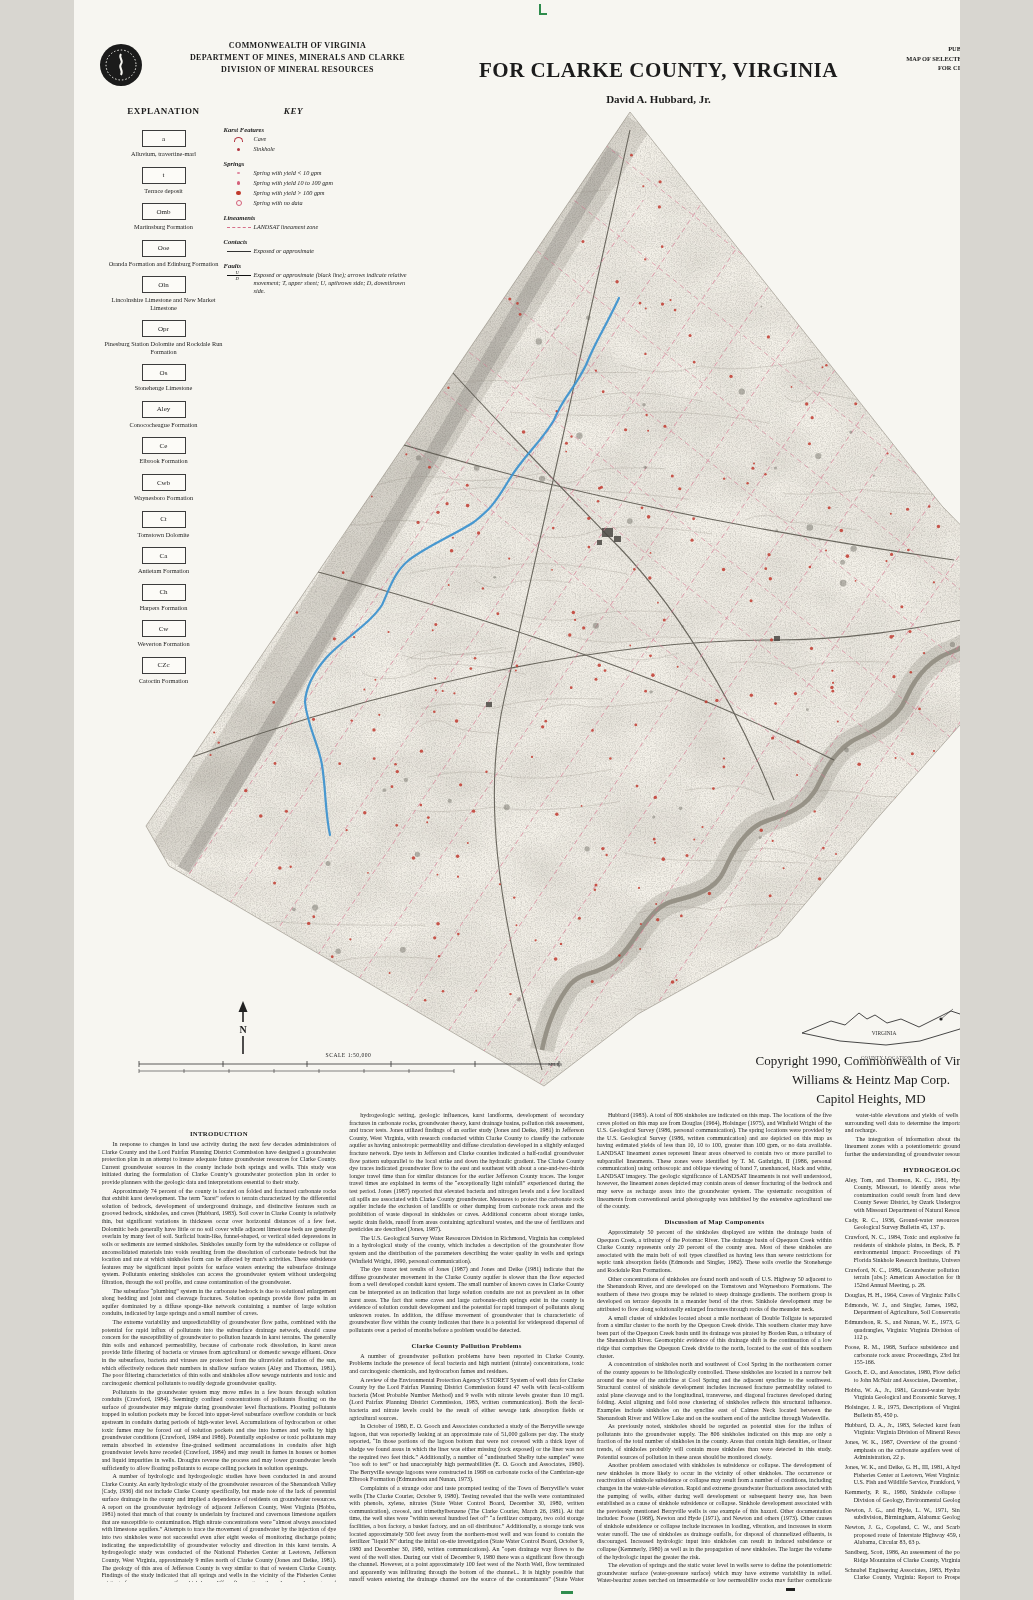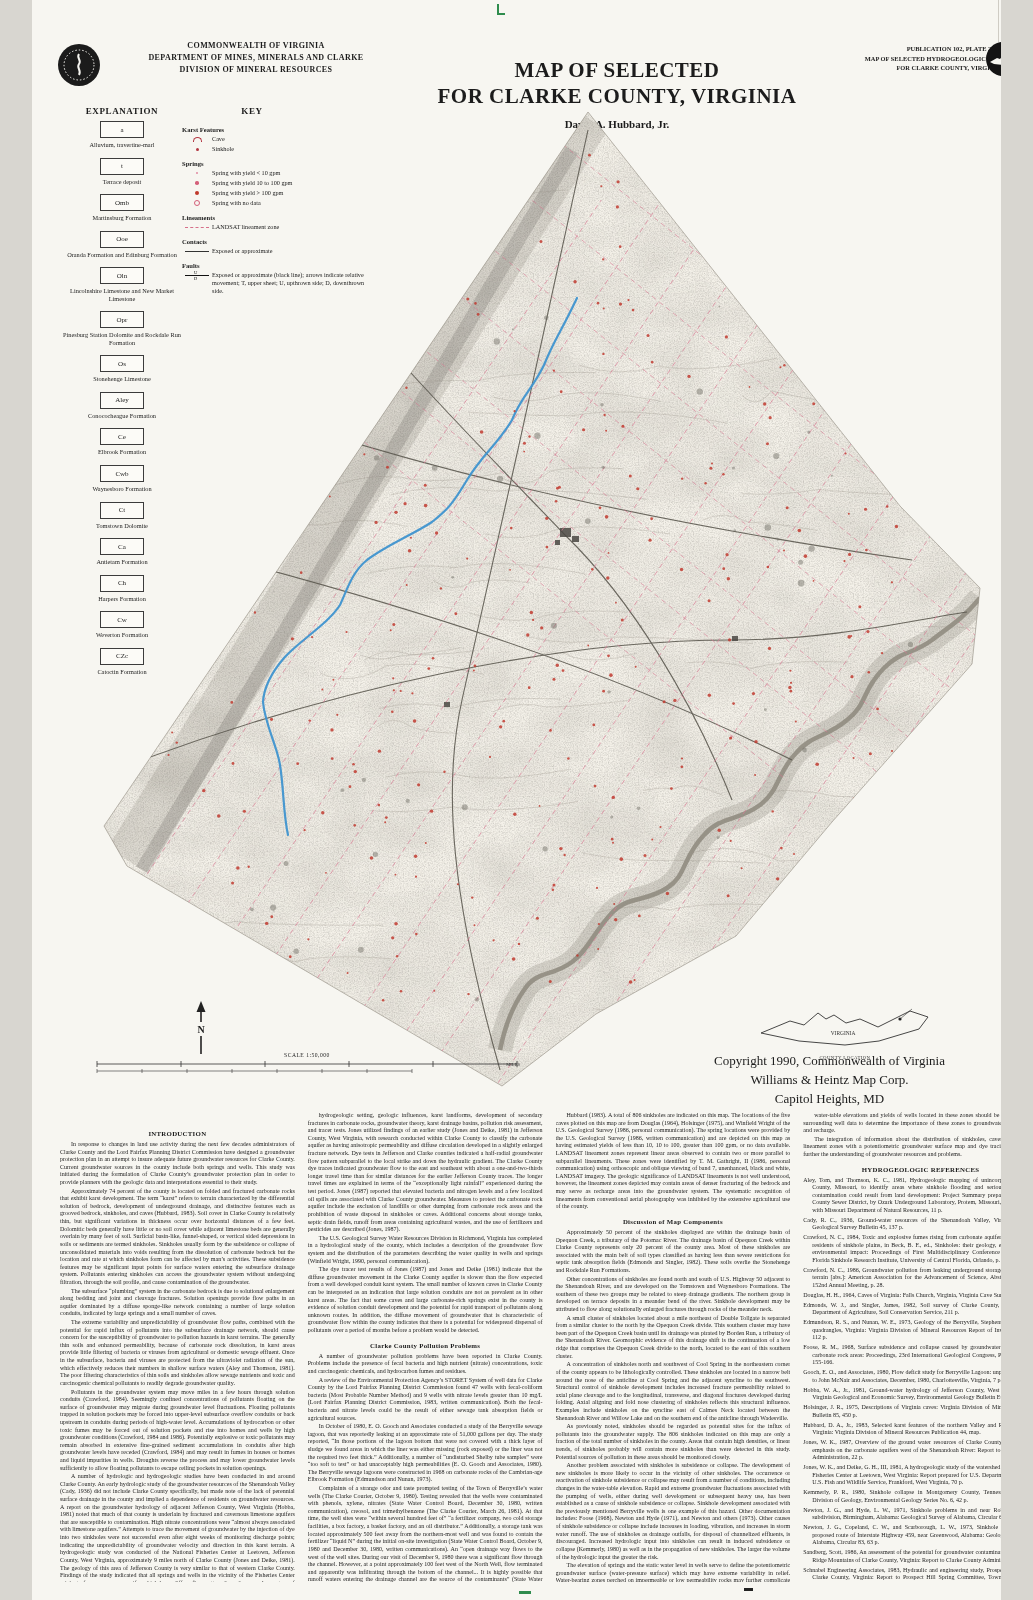--- a/index.html
+++ b/index.html
@@ -1,41 +1,41 @@
 <!DOCTYPE html>
 <html><head>
 <meta charset="utf-8">
 <style>
   html,body{margin:0;padding:0;background:#d8d6d0;}
-  .page{position:relative;width:969px;height:1600px;margin:0 auto;background:#f7f6f1;
+  .page{position:relative;width:886px;height:1600px;margin:0 auto;background:#f7f6f1;
         font-family:"Liberation Serif", serif;color:#1c1c1c;overflow:hidden;}
   
   .agency{position:absolute;left:22px;top:40px;width:340px;}
   .agency .seal{position:absolute;left:2px;top:2px;}
   .agency .lines{margin-left:64px;text-align:center;font-size:8px;font-weight:bold;letter-spacing:.4px;line-height:1.5;}
   .title-block{position:absolute;left:360px;top:58px;width:450px;text-align:center;}
   .title-block .t{font-size:21px;font-weight:bold;letter-spacing:.5px;line-height:1.22;}
   .title-block .author{font-size:11px;font-weight:bold;margin-top:9px;}
   .pub-block{position:absolute;left:828px;top:44px;width:178px;text-align:center;font-size:6.4px;font-weight:bold;line-height:1.5;}
   .pub-seal{position:absolute;left:952px;top:40px;}
   .fold-line{position:absolute;left:966px;top:0;width:1px;height:42px;background:#cfccc4;}
   
   .reg{position:absolute;}
   .reg.green-top{left:465px;top:4px;width:6px;height:9px;border-left:2px solid #2f8c4d;border-bottom:2px solid #2f8c4d;}
   .reg.green-bottom{left:487px;top:1591px;width:12px;height:3px;background:#2f8c4d;}
   .reg.black-bottom{left:712px;top:1588px;width:9px;height:3px;background:#222;}
   
   .explanation{position:absolute;left:28px;top:106px;width:124px;text-align:center;}
-  .explanation .head{font-size:9px;font-weight:bold;letter-spacing:.6px;margin-bottom:5px;}
+  .explanation .head{font-size:9px;font-weight:bold;letter-spacing:.6px;margin-bottom:14px;}
   .unit{margin-bottom:9px;}
   .unit-box{width:42px;height:15px;border:1px solid #3c3c3c;background:#fcfbf7;margin:0 auto;
             display:flex;align-items:center;justify-content:center;font-size:7px;}
   .unit-label{font-size:6.3px;line-height:1.2;margin-top:3px;}
   
-  .key{position:absolute;left:150px;top:106px;width:190px;}
+  .key{position:absolute;left:150px;top:106px;width:190px;font-style:italic;}
   .key .head{font-size:9px;font-weight:bold;letter-spacing:.6px;text-align:center;width:140px;margin-bottom:10px;}
   .key-section-title{font-size:6.6px;font-weight:bold;margin:7px 0 2px 0;}
   .key-row{display:flex;align-items:flex-start;margin:2px 0;}
   .symcell{width:30px;flex:0 0 30px;display:flex;justify-content:center;align-items:center;height:8px;position:relative;}
   .key-row .lbl{font-size:6.2px;line-height:1.25;}
   .sym-cave{width:7px;height:4px;border:1px solid #b23642;border-bottom:none;border-radius:5px 5px 0 0;}
   .sym-sinkhole{width:3px;height:3px;background:#b23642;border-radius:50%;}
   .sym-spring-small{width:2.5px;height:2.5px;background:#e08aa0;border-radius:50%;}
   .sym-spring-medium{width:3.5px;height:3.5px;background:#d4607a;border-radius:50%;}
   .sym-spring-large{width:4.5px;height:4.5px;background:#c0392b;border-radius:50%;}
@@ -694,21 +694,20 @@
       <path d="M23,12 C20,16 26,18 23,22 C20,26 26,28 23,33" fill="none" stroke="#f7f6f1" stroke-width="2"></path>
     </svg>
     <div class="lines">
       <div>COMMONWEALTH OF VIRGINIA</div>
       <div>DEPARTMENT OF MINES, MINERALS AND CLARKE</div>
       <div>DIVISION OF MINERAL RESOURCES</div>
     </div>
   </div>
 
   <div class="title-block">
-    <div class="t">MAP OF SELECTED</div>
     <div class="t">FOR CLARKE COUNTY, VIRGINIA</div>
     <div class="author">David A. Hubbard, Jr.</div>
   </div>
 
   <div class="pub-block">
     <div>PUBLICATION 102, PLATE 2</div>
     <div>MAP OF SELECTED HYDROGEOLOGIC COMPONENTS</div>
     <div>FOR CLARKE COUNTY, VIRGINIA</div>
   </div>
   <svg class="pub-seal" width="38" height="38" viewBox="0 0 38 38">

